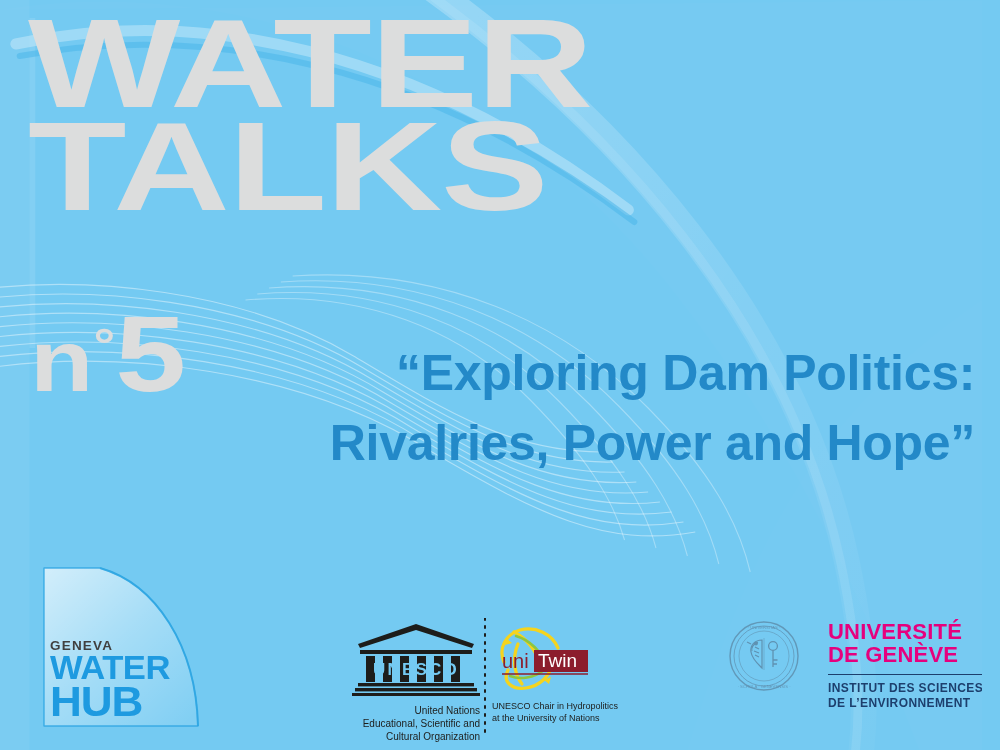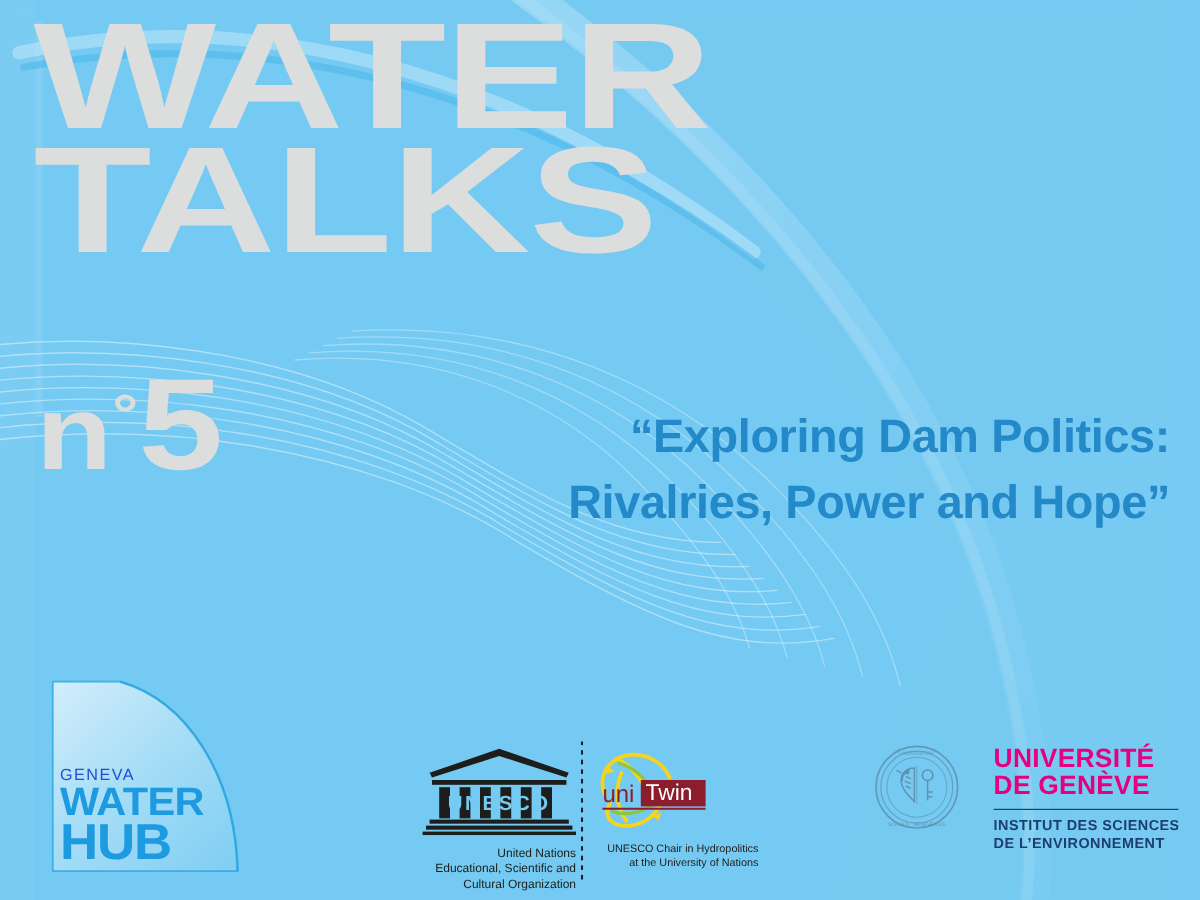--- a/index.html
+++ b/index.html
@@ -57,43 +57,43 @@
   .numline .five { font-size:108px; }
 
   
   .title-block {
     position:absolute;
     left:200px; top:338px;
     width:775px;
     text-align:right;
     color:#2389c8;
     font-weight:bold;
-    font-size:39px;
+    font-size:50px;
     line-height:1.40;
     letter-spacing:-0.3px;
     z-index:5;
   }
   .title-block .tl { display:block; white-space:nowrap; }
 
   
   .gwh {
     position:absolute;
     left:38px; top:562px;
     width:172px; height:170px;
     z-index:6;
   }
   .gwh-text {
     position:absolute;
     left:12px; bottom:10px;
     line-height:1;
   }
   .gwh-geneva {
     display:block;
-    color:#1d4ed8;
-    font-weight:normal;
+    color:#404040;
+    font-weight:bold;
     font-size:13.5px;
     letter-spacing:1.2px;
     margin-bottom:1px;
   }
   .gwh-water {
     display:block;
     color:#1e9ae0;
     font-weight:bold;
     font-size:33px;
     letter-spacing:-0.5px;
@@ -141,21 +141,21 @@
     position:absolute;
     left:492px; top:622px;
     width:140px;
     z-index:6;
   }
   .unitwin-caption {
     margin-top:5px;
     font-size:9px;
     line-height:1.32;
     color:#1d1d1b;
-    text-align:right;
+    text-align:left;
   }
   .unitwin-caption span { display:block; }
 
   
   .unige {
     position:absolute;
     left:728px; top:612px;
     width:250px; height:125px;
     z-index:6;
   }

